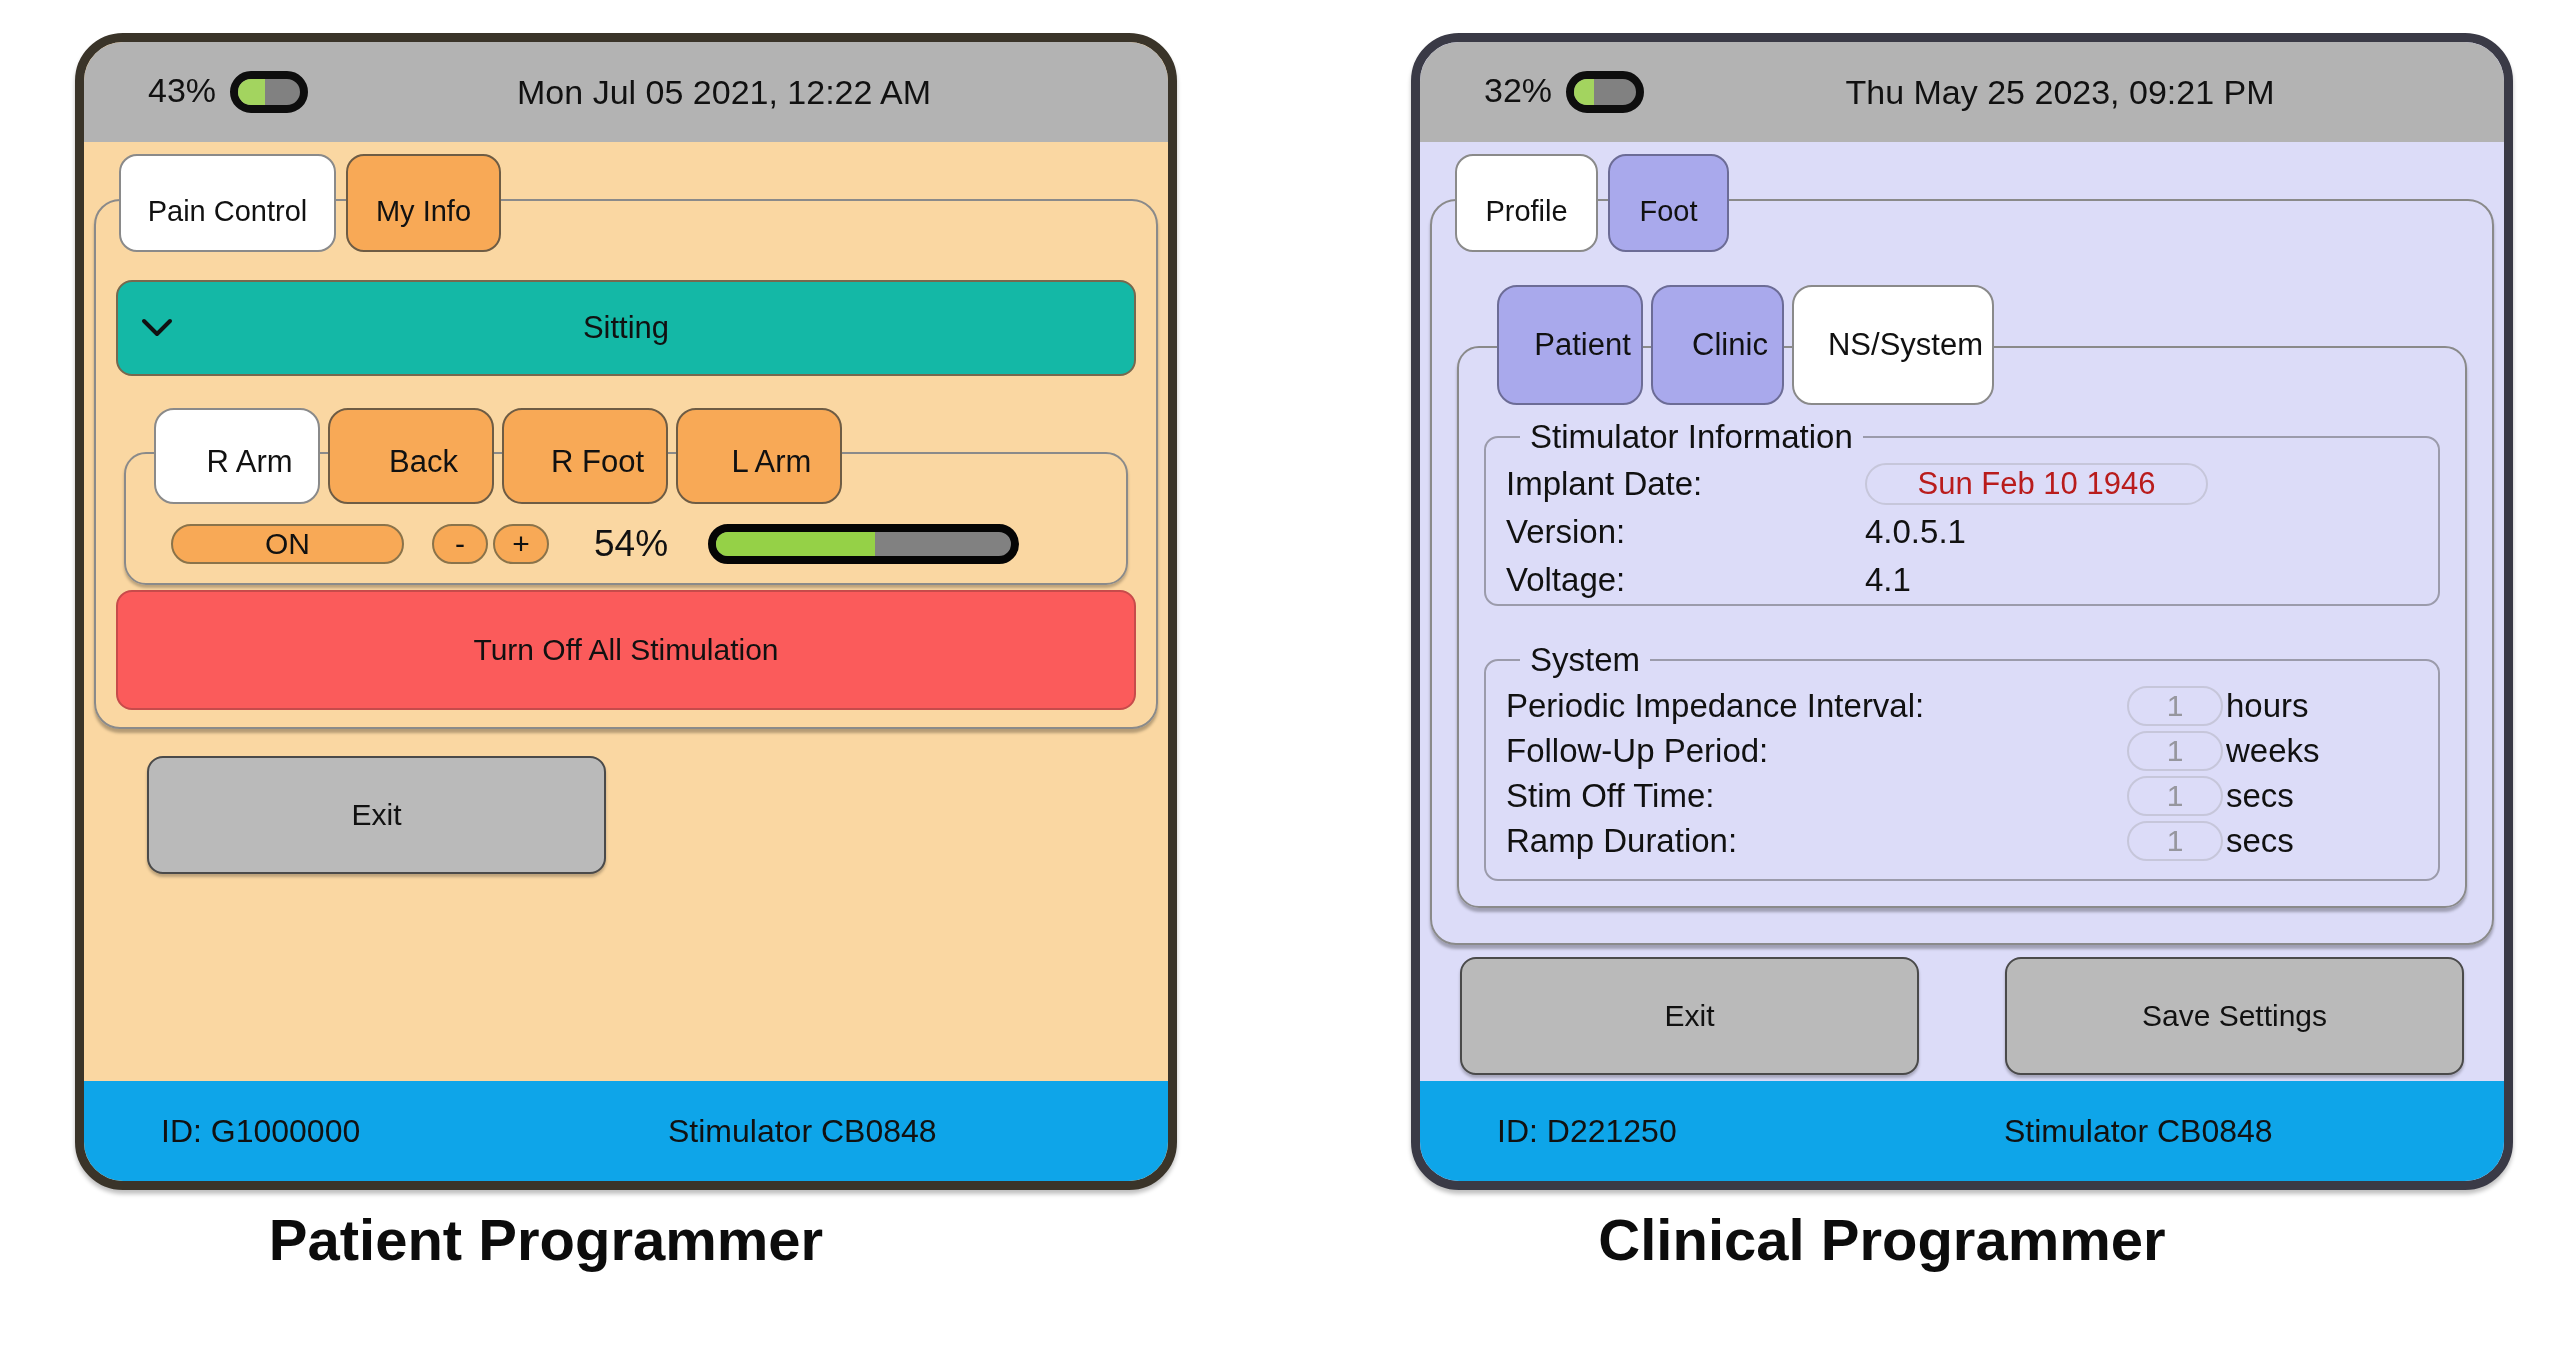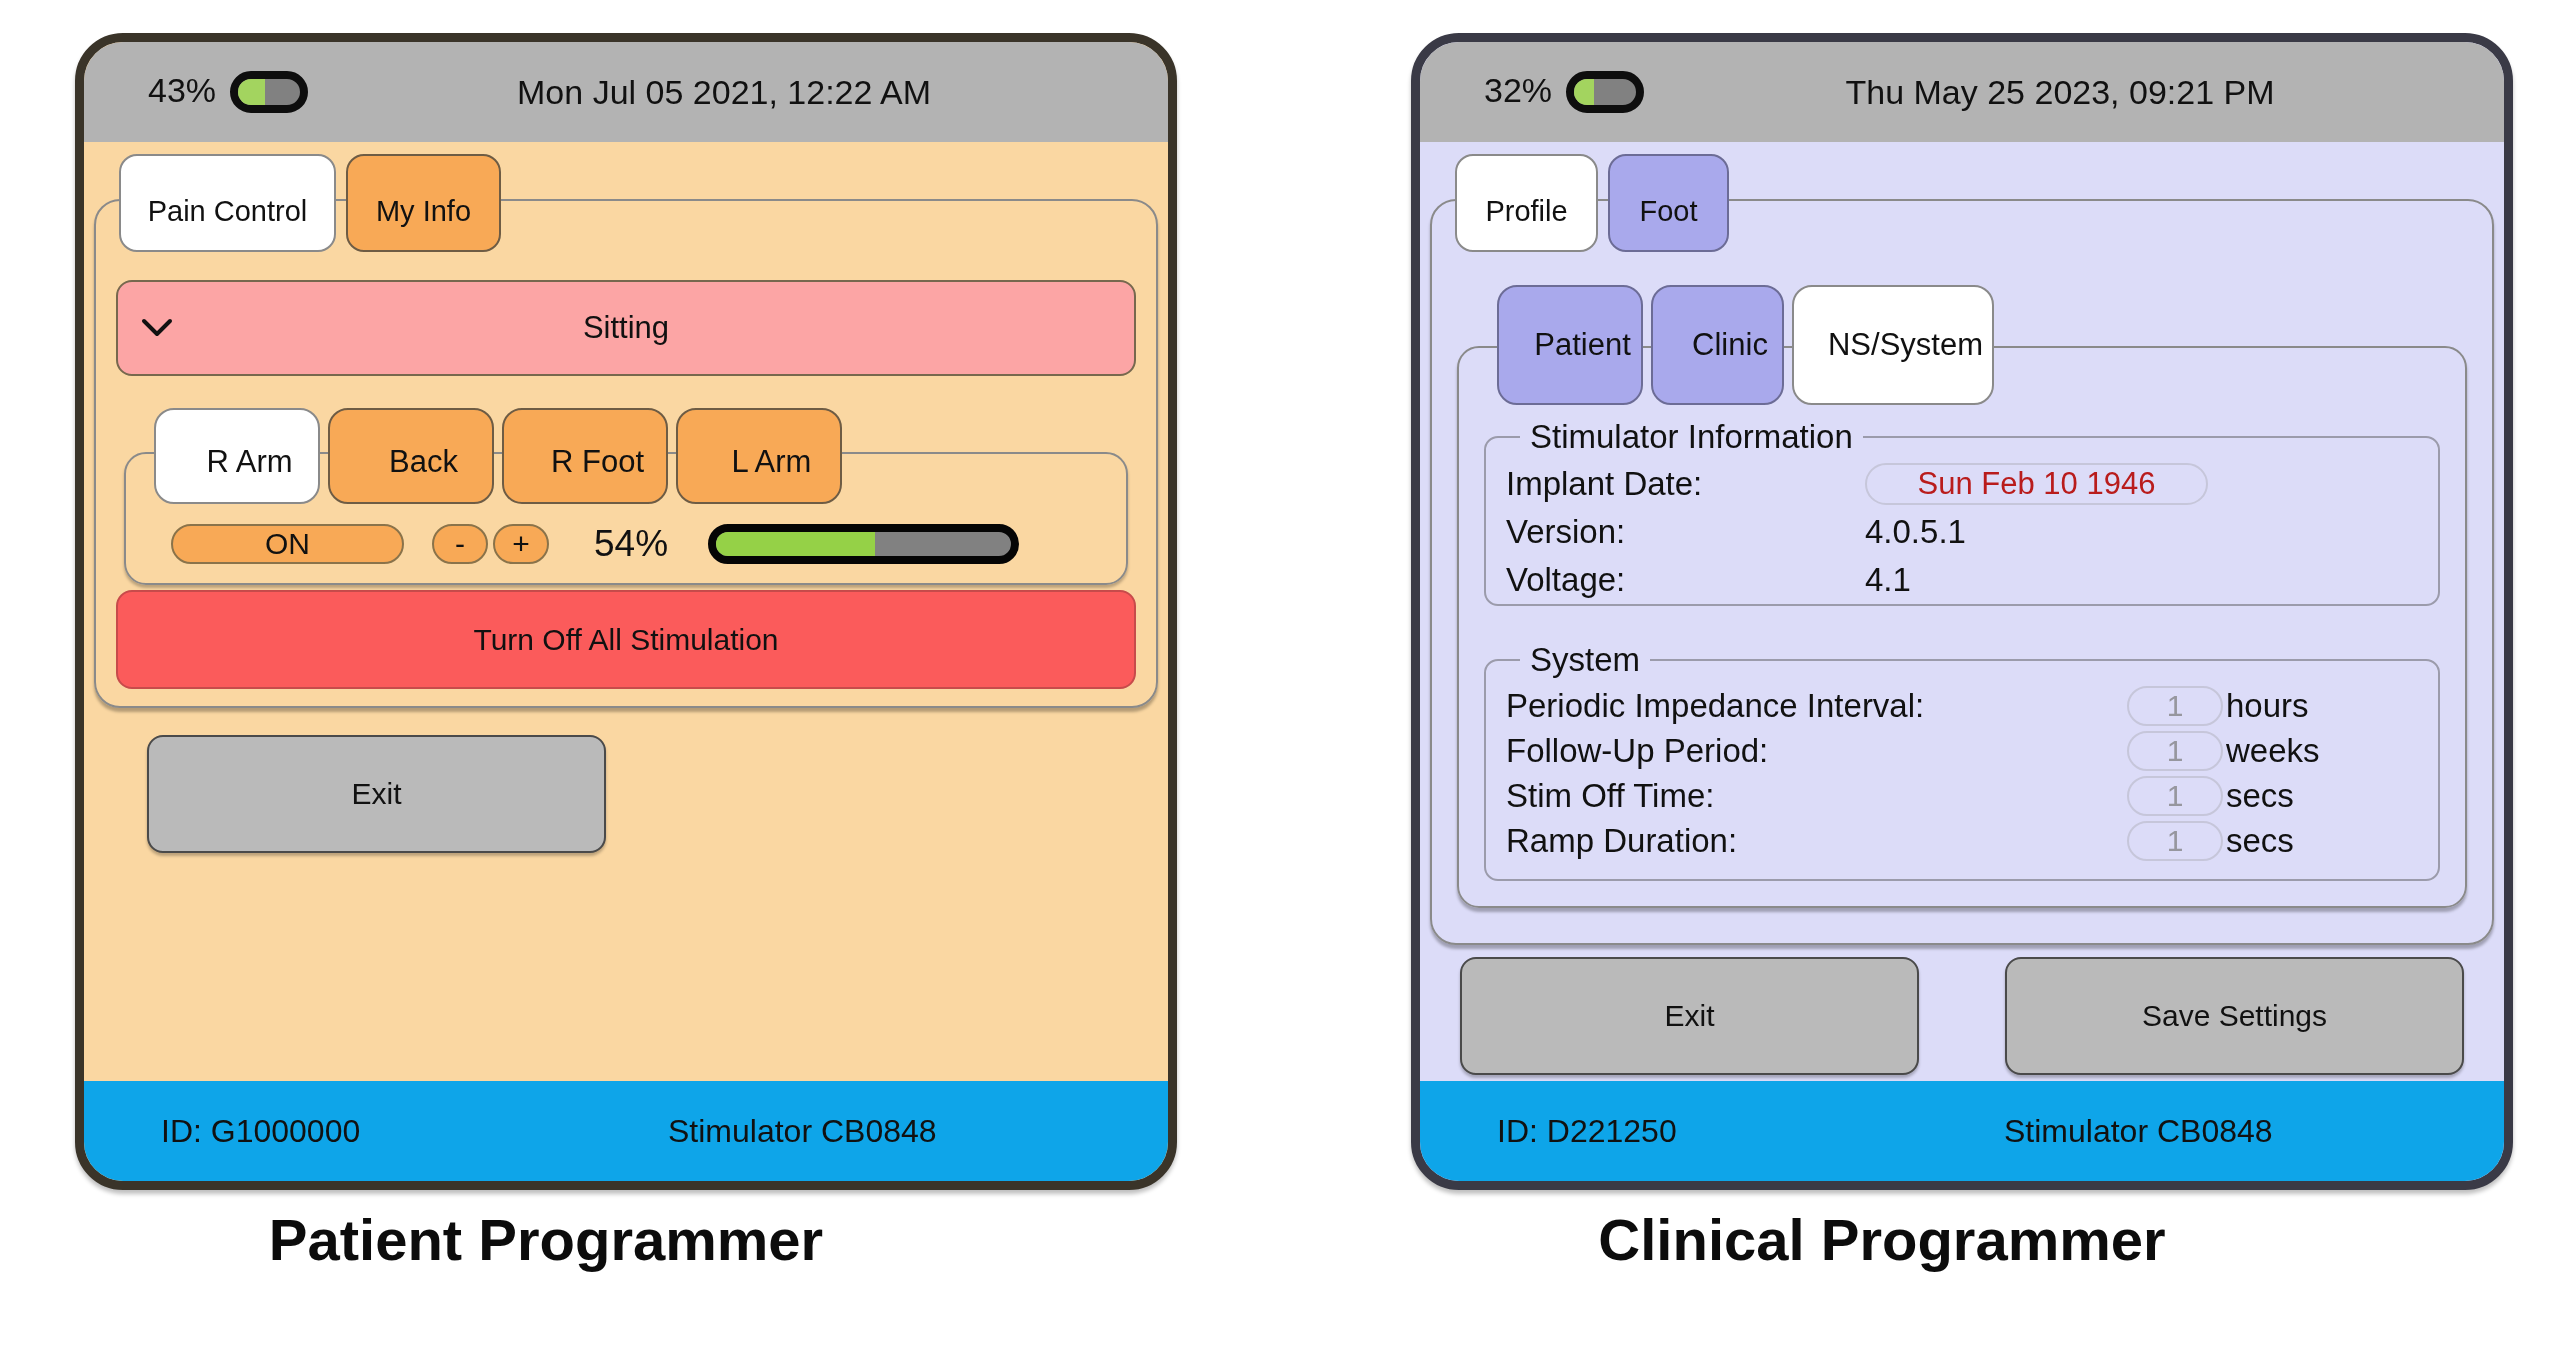--- a/index.html
+++ b/index.html
@@ -56,21 +56,21 @@
   .panel {
     position: relative; z-index: 1;
     margin-top: -53px;
     border: 2px solid #8a8a8a; border-radius: 26px;
     box-shadow: 0 4px 3px rgba(0,0,0,.28);
   }
   .panel.left-main { padding: 79px 20px 17px; }
 
   .dropdown {
     position: relative; width: 100%; height: 96px;
-    background: #fca5a5; border: 2px solid #77684e; border-radius: 16px;
+    background: #14b8a6; border: 2px solid #77684e; border-radius: 16px;
     display: flex; align-items: center; justify-content: center;
     font-size: 31px;
   }
   .dropdown .chev { position: absolute; left: 22px; top: 50%; transform: translateY(-50%); }
 
   .subtab-row { display: flex; gap: 8px; margin: 32px 0 0 38px; position: relative; z-index: 3; }
   .subtab {
     width: 166px; height: 96px; border-radius: 20px;
     background: #f8a956; border: 2px solid #6e5c44;
     display: flex; align-items: center; justify-content: center;
@@ -97,21 +97,21 @@
   .plus-btn  { width: 56px; margin-left: 5px; }
   .intensity { font-size: 37px; margin-left: 45px; min-width: 78px; }
   .progress {
     width: 311px; height: 40px; margin-left: 36px;
     border: 8px solid #050505; border-radius: 20px;
     background: #818181; overflow: hidden;
   }
   .progress-fill { height: 100%; background: #95d147; }
 
   .danger-btn {
-    width: 100%; height: 99px; margin-top: 5px;
+    width: 100%; height: 120px; margin-top: 5px;
     background: #fb5b5b; border: 2px solid #c74b4b; border-radius: 16px;
     display: flex; align-items: center; justify-content: center;
     font-size: 30px;
   }
 
   .gray-btn {
     background: #bababa; border: 2px solid #4a4a4a; border-radius: 16px;
     display: flex; align-items: center; justify-content: center;
     font-size: 30px; box-shadow: 0 3px 3px rgba(0,0,0,.25);
   }

